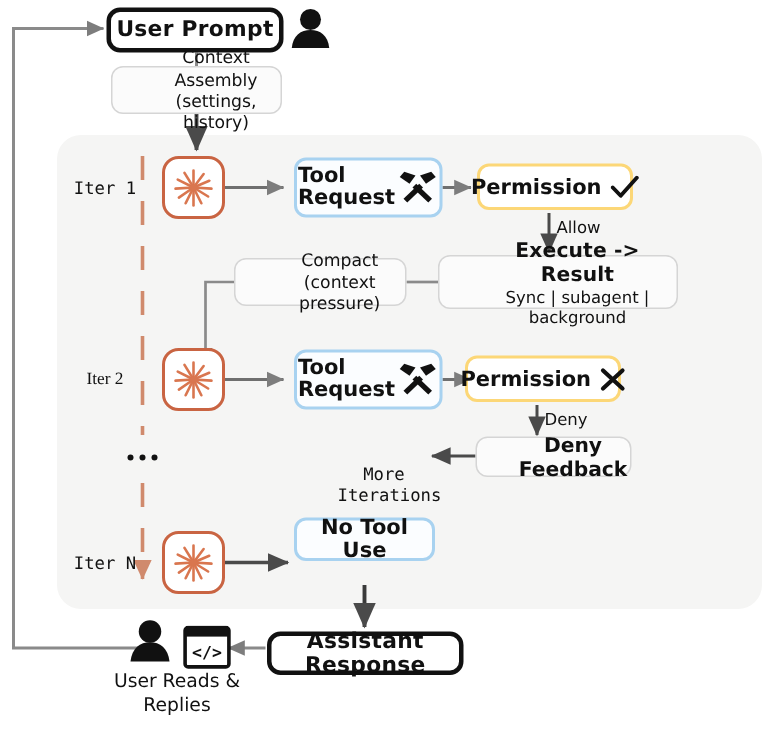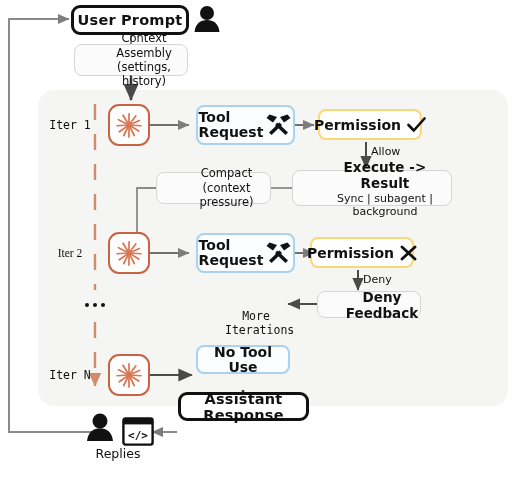--- a/index.html
+++ b/index.html
@@ -288,36 +288,37 @@
         <line x1="20" y1="20" x2="12" y2="7"></line>
       </g>
       <circle cx="20" cy="20" r="2.6" fill="#d9764f"></circle>
     </svg>
   </div>
 
   <div class="node tool" style="left:196px;top:345px;width:94px;height:29px;text-align:center;">
     <span>No Tool Use</span>
   </div>
 
-  <div class="node strong" style="left:178px;top:392px;width:131px;height:29px;">
+  <div class="node strong" style="left:178px;top:421px;width:131px;height:29px;">
     <span>Assistant Response</span>
   </div>
 
   <div class="codewin" style="left:122px;top:417px;width:32px;height:29px;">
     <svg viewBox="0 0 32 29" width="32" height="29">
       <rect x="1.4" y="1.4" width="29.2" height="26.2" rx="2" fill="#fff" stroke="#111" stroke-width="2.4"></rect>
       <rect x="1.4" y="1.4" width="29.2" height="6" fill="#111"></rect>
       <text x="16" y="21.5" font-family="DejaVu Sans Mono, monospace" font-size="11" font-weight="700" fill="#111" text-anchor="middle">&lt;/&gt;</text>
     </svg>
   </div>
 
   <div class="person" style="left:84px;top:412px;width:32px;height:30px;">
     <svg viewBox="0 0 32 30" width="32" height="30">
       <circle cx="16" cy="9" r="7.5" fill="#111"></circle>
       <path d="M3,29 C4,20 9.4,16.2 16,16.2 C22.6,16.2 28,20 29,29 Z" fill="#111"></path>
     </svg>
   </div>
 
   <div class="lbl-cap" style="left:56px;top:446px;width:124px;">
+    <div>User Reads &amp;</div>
     <div>Replies</div>
   </div>
 
 </div>
 
 </body></html>

